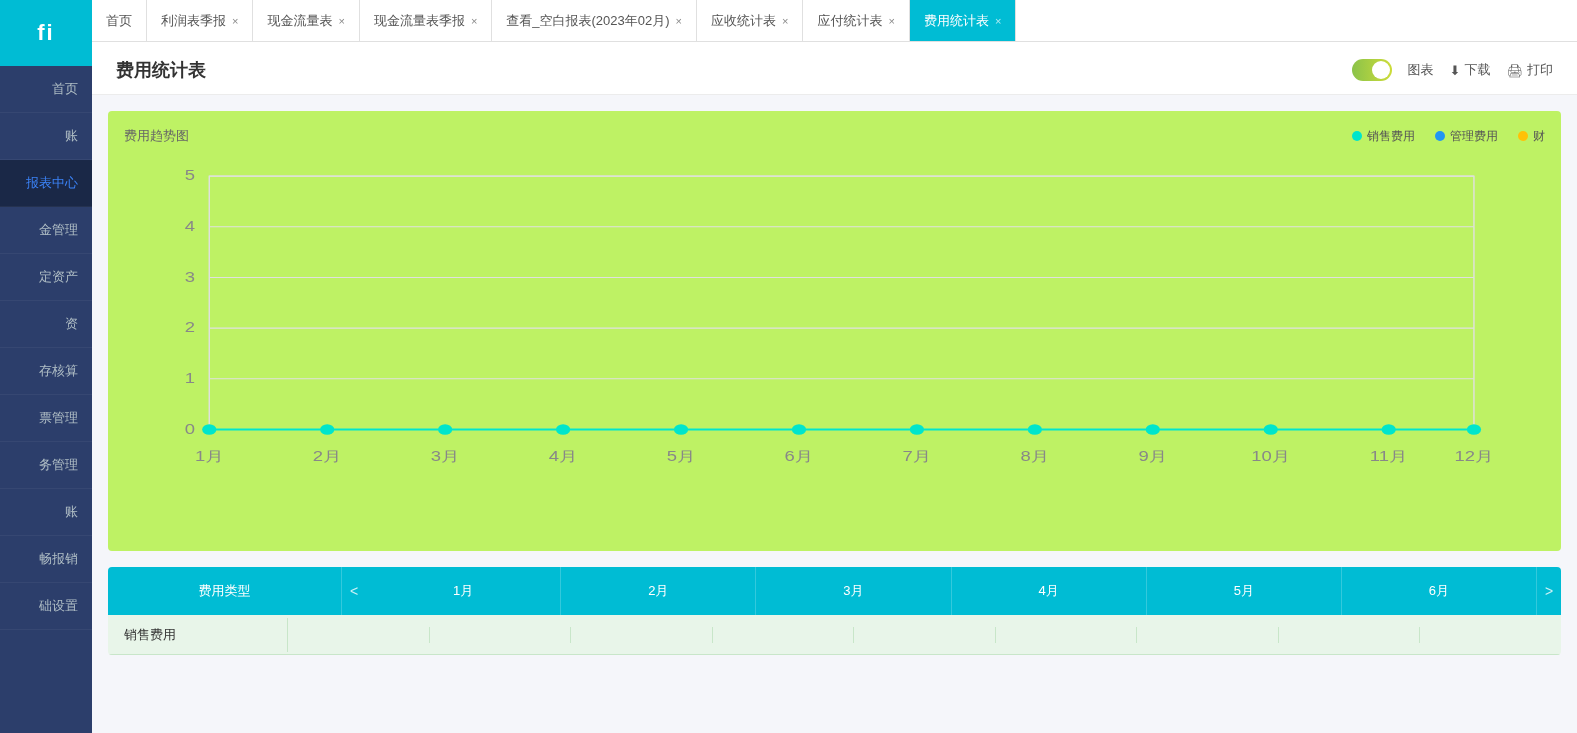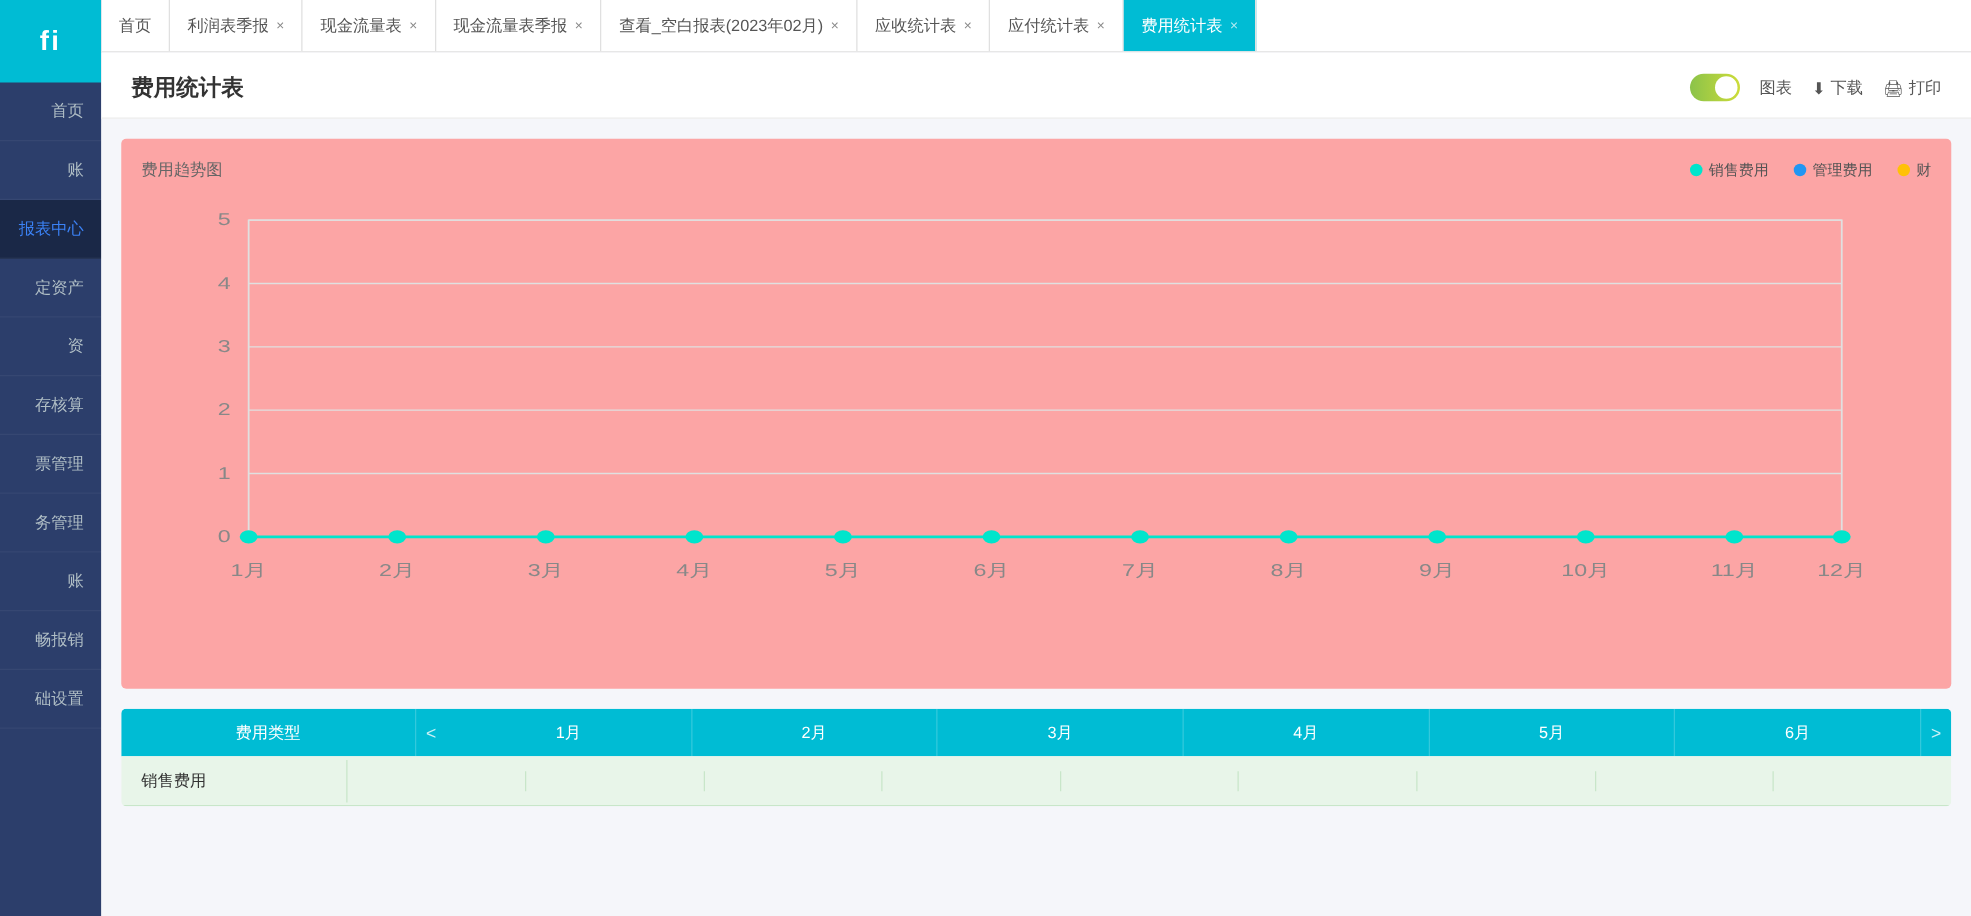--- a/index.html
+++ b/index.html
@@ -1,20 +1,20 @@
 <!DOCTYPE html>
 <html><head>
   <meta charset="utf-8">
   <style>
     * { box-sizing: border-box; margin: 0; padding: 0; }
     body { font-family: "Microsoft YaHei", "PingFang SC", sans-serif; font-size: 13px; background: #f0f2f5; display: flex; height: 733px; overflow: hidden; }
 
     
     .sidebar {
-      width: 81px;
+      width: 92px;
       background: #2c3e6b;
       color: #cdd6e8;
       display: flex;
       flex-direction: column;
       flex-shrink: 0;
       overflow: hidden;
     }
     .sidebar-logo {
       background: #00bcd4;
       height: 66px;
@@ -131,21 +131,21 @@
       display: flex;
       align-items: center;
       gap: 4px;
       cursor: pointer;
       color: #555;
       font-size: 13px;
     }
 
     
     .chart-section {
-      background: #fca5a5;
+      background: #bef264;
       margin: 16px;
       padding: 16px;
       border-radius: 4px;
     }
     .chart-header {
       display: flex;
       justify-content: space-between;
       align-items: center;
       margin-bottom: 10px;
     }
@@ -179,21 +179,21 @@
     .table-section {
       margin: 0 16px 16px;
       border-radius: 4px;
       overflow: hidden;
     }
     .table-header-row {
       background: #00bcd4;
       color: white;
       display: flex;
       align-items: center;
-      height: 38px;
+      height: 48px;
     }
     .th-cell {
       flex: 1;
       text-align: center;
       font-size: 13px;
       font-weight: normal;
       border-right: 1px solid rgba(255,255,255,0.2);
       height: 100%;
       display: flex;
       align-items: center;
@@ -237,20 +237,21 @@
     .td-cell.last-col { border-right: none; }
   </style>
 </head>
 <body>
 
 <div class="sidebar">
   <div class="sidebar-logo">fi</div>
   <div class="sidebar-item">首页</div>
   <div class="sidebar-item">账</div>
   <div class="sidebar-item active">报表中心</div>
+  <div class="sidebar-item">金管理</div>
   <div class="sidebar-item">定资产</div>
   <div class="sidebar-item">资</div>
   <div class="sidebar-item">存核算</div>
   <div class="sidebar-item">票管理</div>
   <div class="sidebar-item">务管理</div>
   <div class="sidebar-item">账</div>
   <div class="sidebar-item">畅报销</div>
   <div class="sidebar-item">础设置</div>
 </div>
 

